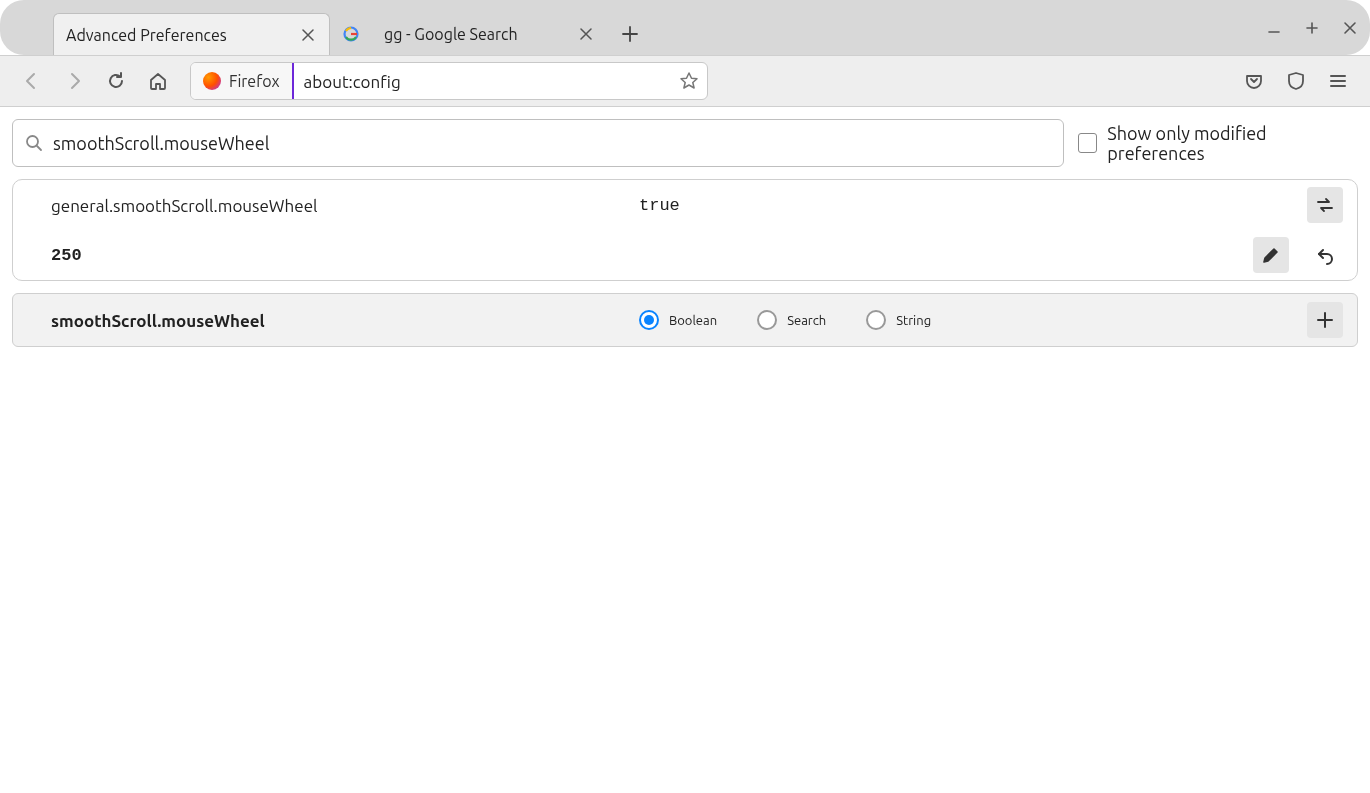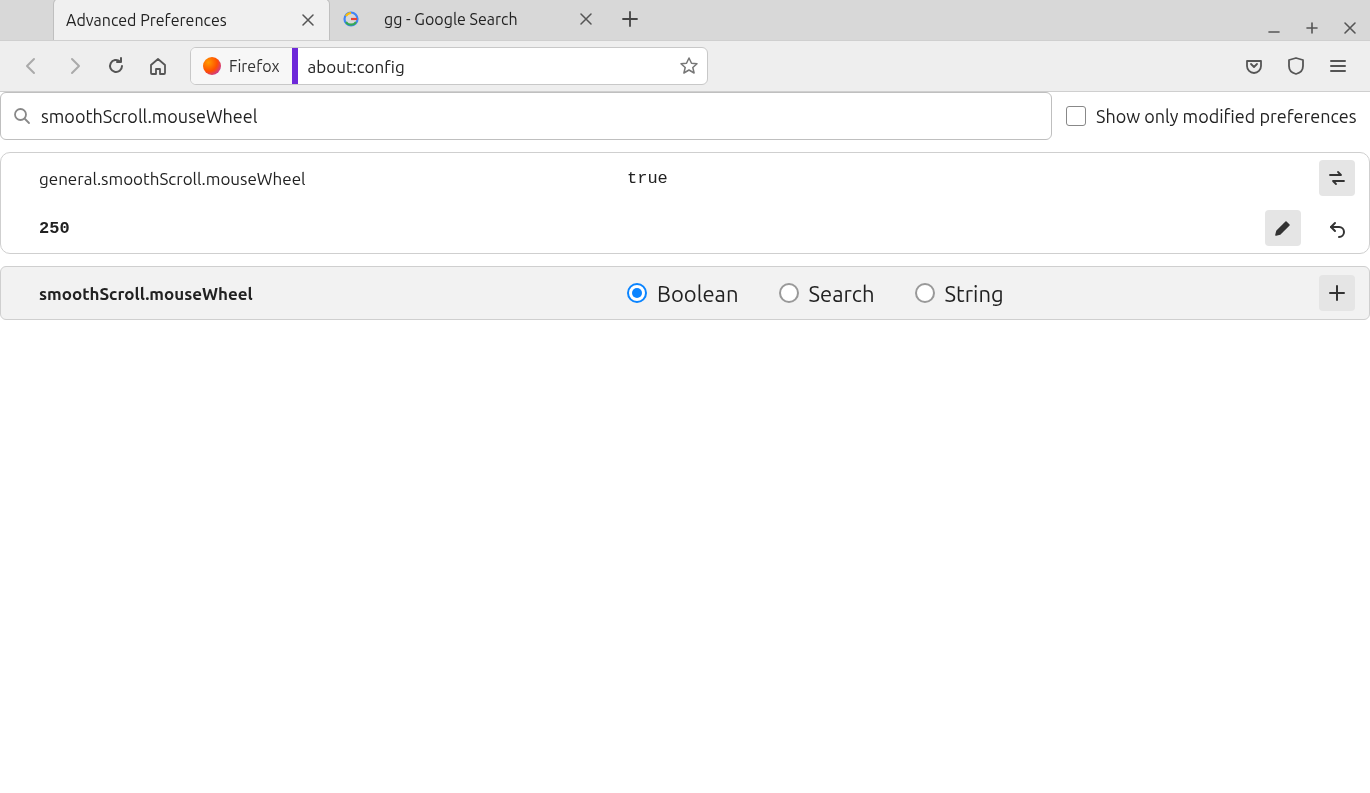--- a/index.html
+++ b/index.html
@@ -1,44 +1,44 @@
 <!DOCTYPE html>
 <html><head>
 <meta charset="utf-8">
 <style>
 * { box-sizing: border-box; margin: 0; padding: 0; font-family: -apple-system, "Segoe UI", Ubuntu, Cantarell, sans-serif; }
 html, body { width: 1370px; height: 793px; overflow: hidden; background: #fff; }
 
 
-.titlebar { height: 40px; background: #d8d8d8; display: flex; align-items: flex-end; position: relative; }
+.titlebar { height: 55px; background: #d8d8d8; display: flex; align-items: flex-end; position: relative; border-radius: 24px; }
 .tabs { display: flex; align-items: flex-end; height: 100%; padding-left: 53px; gap: 0; }
 .tab { width: 277px; height: 42px; border-radius: 6px 6px 0 0; display: flex; align-items: center; padding: 0 12px; font-size: 16px; color: #222; position: relative; }
 .tab.active { background: #f0f0f0; border: 1px solid #bfbfbf; border-bottom: none; }
 .tab.inactive { background: transparent; gap: 14px; }
 .tab .favicon { width: 18px; height: 18px; margin-right: 10px; display: inline-flex; align-items: center; justify-content: center; }
 .tab .title { flex: 1; white-space: nowrap; overflow: hidden; text-overflow: ellipsis; }
 .tab .close { width: 18px; height: 18px; display: flex; align-items: center; justify-content: center; color: #555; cursor: pointer; }
 .newtab { width: 34px; height: 34px; display: flex; align-items: center; justify-content: center; margin-left: 6px; margin-bottom: 4px; color: #444; cursor: pointer; }
 .window-controls { position: absolute; right: 8px; top: 0; height: 55px; display: flex; align-items: center; gap: 14px; }
 .wc { width: 24px; height: 24px; display: flex; align-items: center; justify-content: center; color: #555; cursor: pointer; }
 
 
 .toolbar { height: 52px; background: #eeeeee; border-top: 1px solid #cfcfcf; border-bottom: 1px solid #cfcfcf; display: flex; align-items: center; padding: 0 14px; gap: 6px; }
 .tbtn { width: 36px; height: 36px; display: flex; align-items: center; justify-content: center; border-radius: 6px; color: #555; cursor: pointer; }
 .tbtn.disabled { color: #aaa; }
 .urlbar { flex: 1; max-width: 862px; margin-left: 8px; height: 38px; background: #fff; border: 1px solid #c8c8c8; border-radius: 6px; display: flex; align-items: center; overflow: hidden; }
-.urlbar .identity { height: 100%; padding: 0 12px; display: flex; align-items: center; gap: 8px; border-right: 6px solid #6d28d9; background: #f7f7f7; }
+.urlbar .identity { height: 100%; padding: 0 12px; display: flex; align-items: center; gap: 8px; border-right: 2px solid #6d28d9; background: #f7f7f7; }
 .urlbar .identity .fx { width: 18px; height: 18px; border-radius: 50%; background: radial-gradient(circle at 30% 30%, #ff9a00 0%, #ff4f00 50%, #a62bff 100%); }
 .urlbar .identity .lbl { font-size: 16px; color: #333; }
 .urlbar .addr { flex: 1; padding: 0 10px; font-size: 17px; color: #222; border: none; outline: none; background: transparent; }
 .urlbar .star { width: 36px; height: 36px; display: flex; align-items: center; justify-content: center; color: #777; cursor: pointer; }
 .spacer { flex: 1; }
 
 
-.page { }
+.page { padding: 12px; }
 .search-row { display: flex; align-items: center; gap: 14px; margin-bottom: 12px; }
 .search-box { flex: 0 0 1052px; height: 48px; border: 1px solid #bfbfbf; border-radius: 6px; display: flex; align-items: center; padding: 0 12px; background: #fff; }
 .search-box svg { color: #888; }
 .search-box input { flex: 1; border: none; outline: none; font-size: 18px; margin-left: 10px; color: #222; }
 .chk-label { display: flex; align-items: center; gap: 10px; font-size: 18px; color: #222; cursor: pointer; }
 .chk { width: 20px; height: 20px; border: 1.5px solid #888; border-radius: 3px; background: #fff; }
 
 .pref-table { border: 1px solid #cfcfcf; border-radius: 10px; overflow: hidden; }
 .pref-row { display: flex; align-items: center; height: 50px; padding-left: 38px; padding-right: 14px; font-size: 17px; }
 .pref-row.alt { background: #f2f2f2; }
@@ -49,21 +49,21 @@
 .iconbtn { width: 36px; height: 36px; border-radius: 4px; display: flex; align-items: center; justify-content: center; background: #e5e5e5; color: #333; cursor: pointer; }
 .iconbtn.ghost { background: transparent; }
 
 .add-row { margin-top: 12px; border: 1px solid #cfcfcf; border-radius: 6px; height: 54px; background: #f2f2f2; display: flex; align-items: center; padding-left: 38px; padding-right: 14px; font-size: 17px; }
 .add-row .name { flex: 0 0 588px; font-weight: 700; color: #222; }
 .radios { display: flex; gap: 40px; align-items: center; flex: 1; }
 .radio { display: flex; align-items: center; gap: 10px; cursor: pointer; }
 .rdot { width: 20px; height: 20px; border-radius: 50%; border: 2px solid #999; background: #fff; position: relative; }
 .radio.selected .rdot { border-color: #0a84ff; }
 .radio.selected .rdot::after { content: ""; position: absolute; inset: 3px; border-radius: 50%; background: #0a84ff; }
-.radio .rlbl { font-size: 22px; color: #222; }
+.radio .rlbl { font-size: 13px; color: #222; }
 
 svg { display: block; }
 </style>
 </head>
 <body>
 
 <div class="titlebar">
   <div class="tabs">
     <div class="tab active">
       <span class="title">Advanced Preferences</span>

